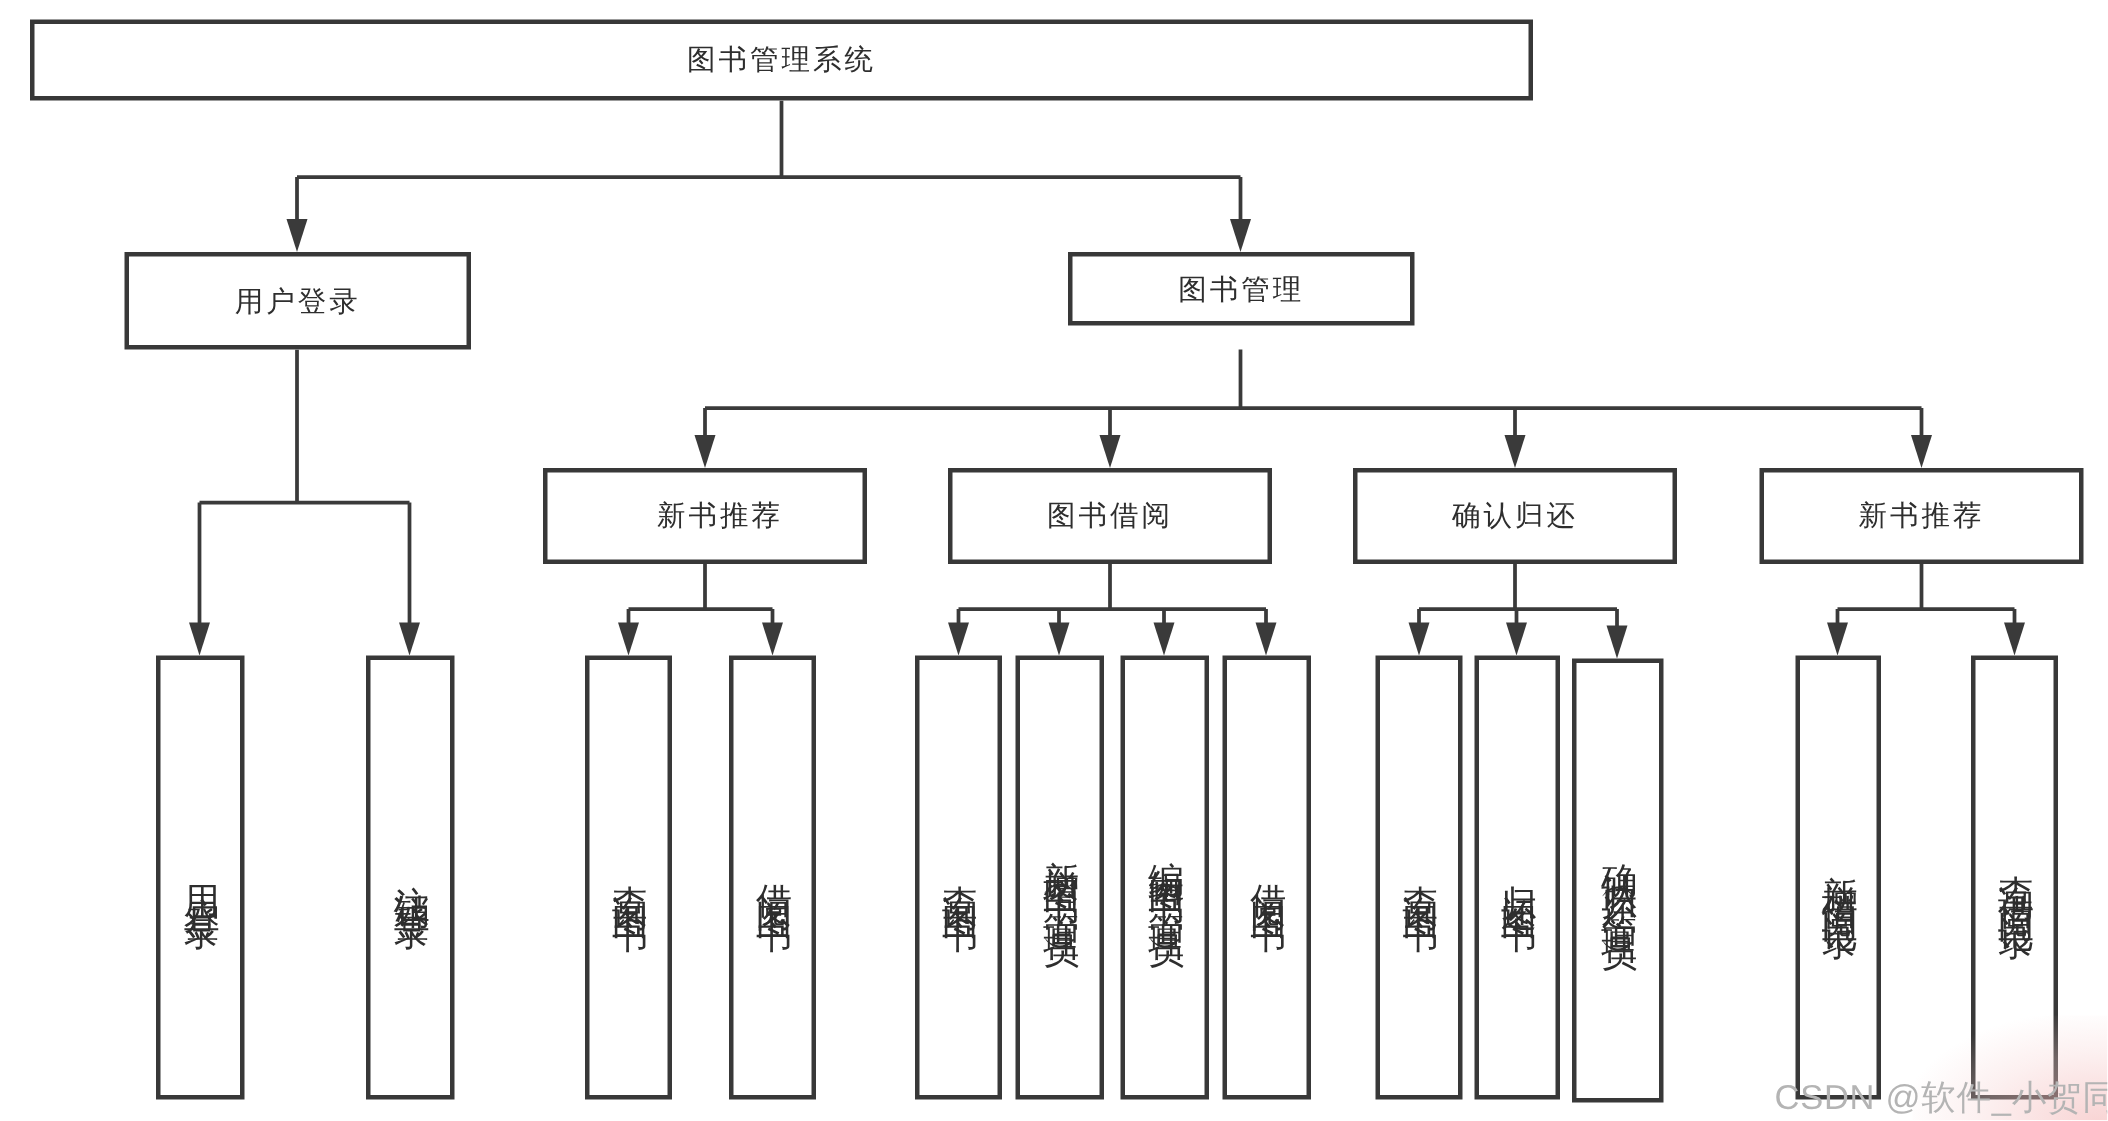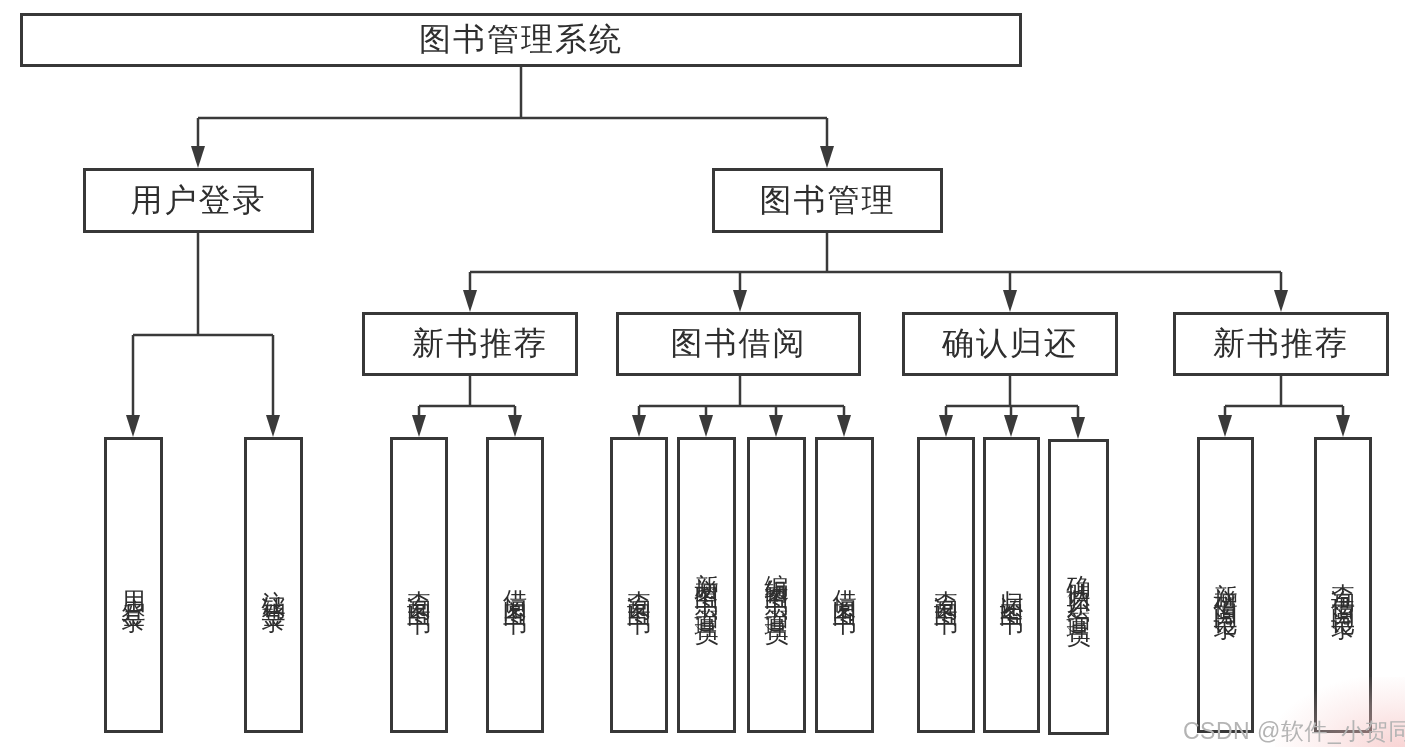--- a/index.html
+++ b/index.html
@@ -28,21 +28,21 @@
     position: absolute;
     box-sizing: border-box;
     border: 3px solid #383838;
     background: #ffffff;
     display: flex;
     align-items: center;
     justify-content: center;
     z-index: 2;
   }
   .h-label {
-    font-size: 32px;
+    font-size: 19px;
     letter-spacing: 2px;
     white-space: nowrap;
   }
   .v-box {
     top: 437px;
     height: 296px;
   }
   .v-label {
     writing-mode: vertical-rl;
     text-orientation: mixed;
@@ -151,28 +151,28 @@
     </g>
   </svg>
 
   <div class="box" style="left:20px; top:13px; width:1002px; height:54px;">
     <span class="h-label">图书管理系统</span>
   </div>
 
   <div class="box" style="left:83px; top:168px; width:231px; height:65px;">
     <span class="h-label">用户登录</span>
   </div>
-  <div class="box" style="left:712px; top:168px; width:231px; height:65px;">
+  <div class="box" style="left:712px; top:168px; width:231px; height:49px;">
     <span class="h-label">图书管理</span>
   </div>
 
   <div class="box" style="left:362px; top:312px; width:216px; height:64px;padding-left:20px;">
     <span class="h-label">新书推荐</span>
   </div>
-  <div class="box" style="left:616px; top:312px; width:245px; height:64px;">
+  <div class="box" style="left:632px; top:312px; width:216px; height:64px;">
     <span class="h-label">图书借阅</span>
   </div>
   <div class="box" style="left:902px; top:312px; width:216px; height:64px;">
     <span class="h-label">确认归还</span>
   </div>
   <div class="box" style="left:1173px; top:312px; width:216px; height:64px;">
     <span class="h-label">新书推荐</span>
   </div>
 
   <div class="box v-box" style="left:104px; width:59px;">

